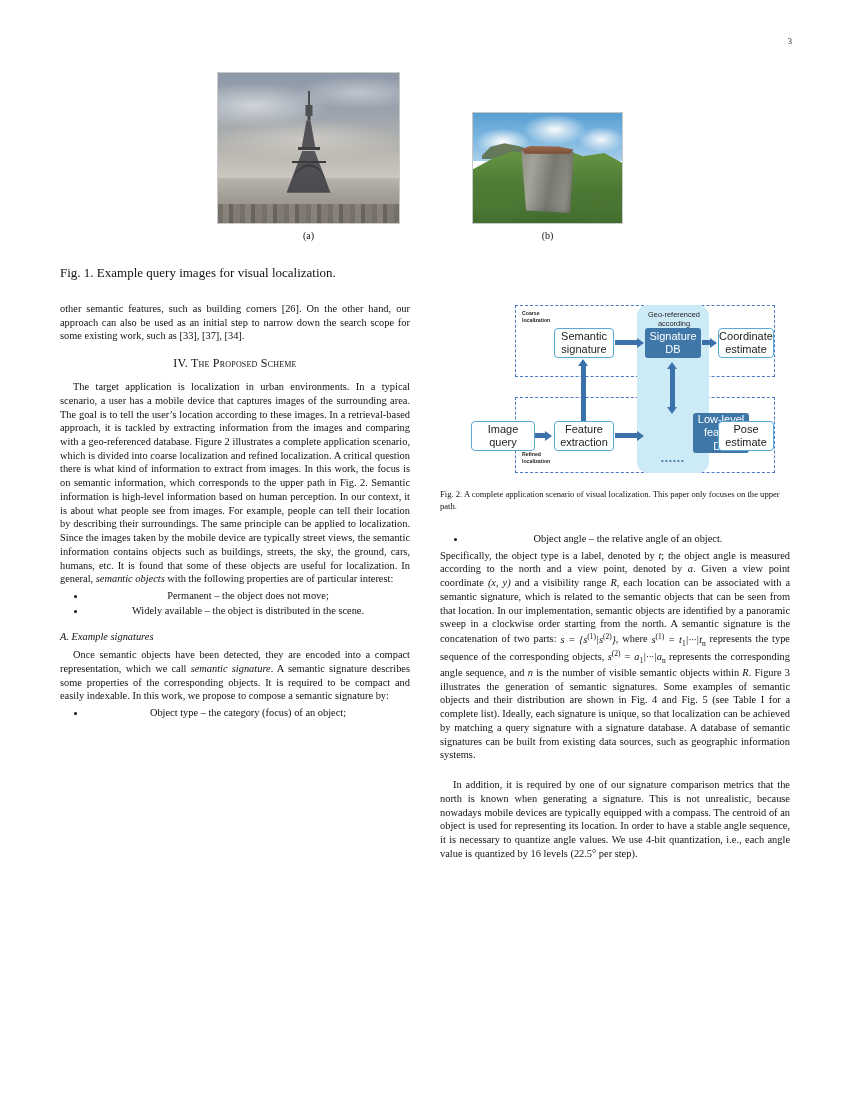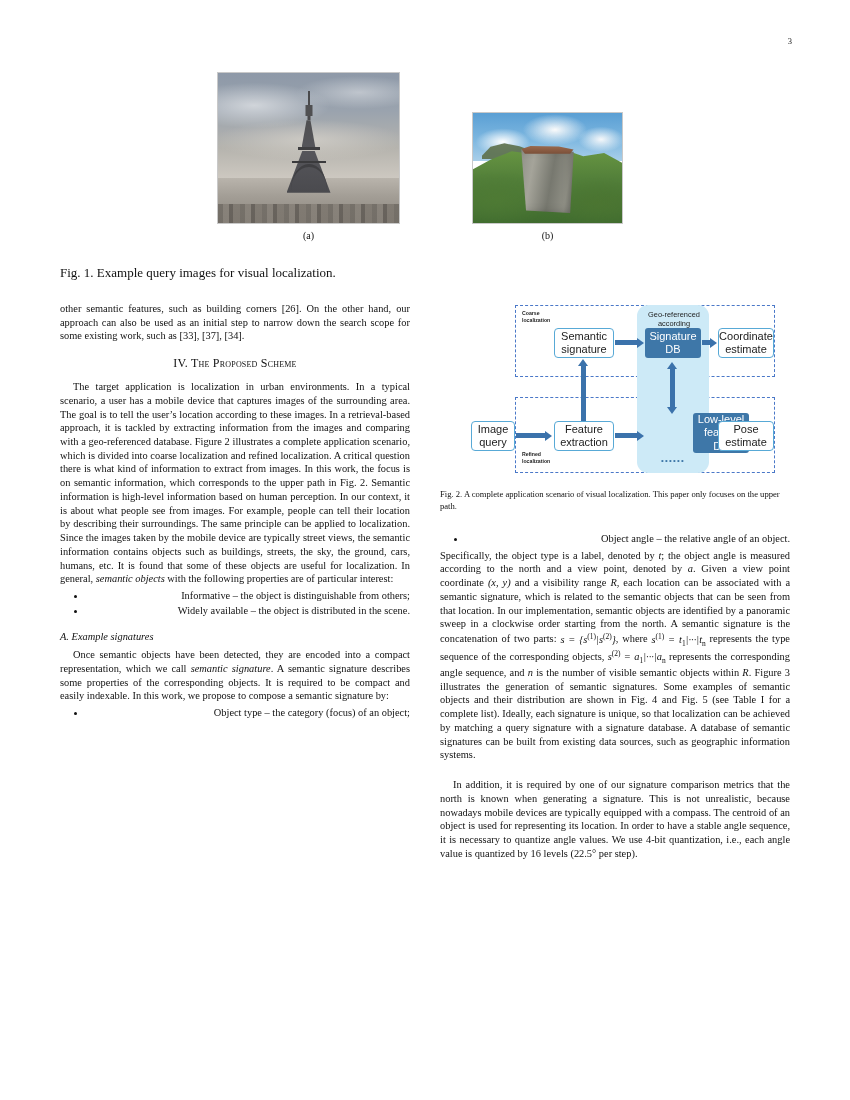--- a/index.html
+++ b/index.html
@@ -185,21 +185,21 @@
   .subsection-head .letter { font-style: italic; }
 
   ul.bullets {
     margin: 3px 0 3px 0;
     padding-left: 26px;
     list-style: none;
   }
   ul.bullets li {
     position: relative;
     margin: 1px 0;
-    text-align: right;
+    text-align: center;
   }
   ul.bullets li:before {
     content: "";
     position: absolute;
     left: -12px;
     top: 6px;
     width: 3px; height: 3px;
     background: #111;
     border-radius: 50%;
   }
@@ -273,21 +273,21 @@
   .node.dark {
     background: #3e77a8;
     color: #ffffff;
     border: none;
     border-radius: 3px;
   }
 
   .n-semantic { left: 84px;  top: 25px;  width: 60px; height: 30px; }
   .n-sigdb    { left: 175px; top: 25px;  width: 56px; height: 30px; }
   .n-coord    { left: 248px; top: 25px;  width: 56px; height: 30px; }
-  .n-imgq     { left: 1px;   top: 118px; width: 44px; height: 30px; }
+  .n-imgq     { left: 1px;   top: 118px; width: 64px; height: 30px; }
   .n-feat     { left: 84px;  top: 118px; width: 60px; height: 30px; }
   .n-lowdb    { left: 175px; top: 110px; width: 56px; height: 40px; margin-left: 48px; }
   .n-pose     { left: 248px; top: 118px; width: 56px; height: 30px; }
 
   .dots {
     position: absolute;
     left: 175px; top: 153px; width: 56px;
     text-align: center;
     font-family: "Liberation Sans", sans-serif;
     font-size: 8px;
@@ -360,21 +360,21 @@
     <p class="noindent">other semantic features, such as building corners [26]. On the other hand, our approach can also be used as an initial step to narrow down the search scope for some existing work, such as [33], [37], [34].</p>
 
     <div class="section-head">
       <span class="numeral">IV.</span>
       <span>The Proposed Scheme</span>
     </div>
 
     <p><span>The target application is localization in urban environments. In a typical scenario, a user has a mobile device that captures images of the surrounding area. The goal is to tell the user’s location according to these images. In a retrieval-based approach, it is tackled by extracting information from the images and comparing with a geo-referenced database. Figure 2 illustrates a complete application scenario, which is divided into coarse localization and refined localization. A critical question there is what kind of information to extract from images. In this work, the focus is on semantic information, which corresponds to the upper path in Fig. 2. Semantic information is high-level information based on human perception. In our context, it is about what people see from images. For example, people can tell their location by describing their surroundings. The same principle can be applied to localization. Since the images taken by the mobile device are typically street views, the semantic information contains objects such as buildings, streets, the sky, the ground, cars, humans, etc. It is found that some of these objects are useful for localization. In general,</span> <i>semantic objects</i> <span>with the following properties are of particular interest:</span></p>
 
     <ul class="bullets">
-      <li>Informative – the object is distinguishable from others;</li>
+      <li>Permanent – the object does not move;</li>
       <li>Widely available – the object is distributed in the scene.</li>
     </ul>
 
 
     <div class="subsection-head">
       <span class="letter">A.</span>
       <span>Example signatures</span>
     </div>
 
     <p><span>Once semantic objects have been detected, they are encoded into a compact representation, which we call </span><i>semantic signature</i><span>. A semantic signature describes some properties of the corresponding objects. It is required to be compact and easily indexable. In this work, we propose to compose a semantic signature by:</span></p>

